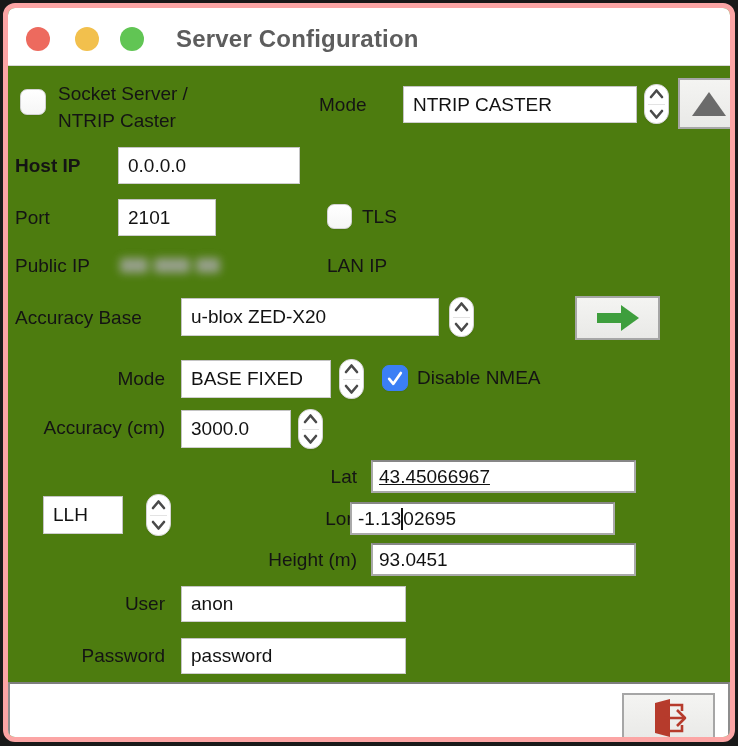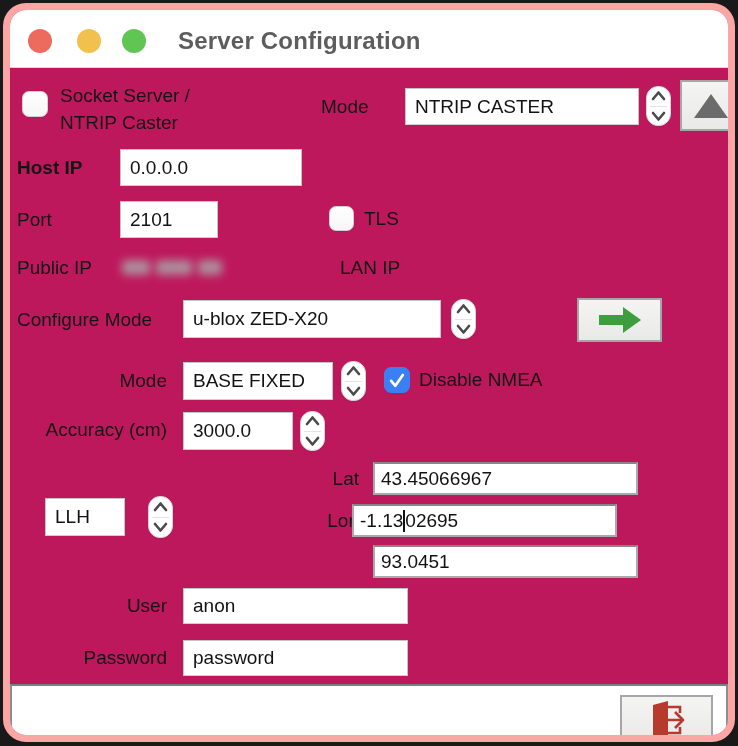--- a/index.html
+++ b/index.html
@@ -4,22 +4,22 @@
 <style>
   html,body{margin:0;padding:0;}
   body{
     width:738px;height:746px;position:relative;
     background:#191919;
     font-family:"Liberation Sans",sans-serif;
     overflow:hidden;
   }
   .window{
     position:absolute;left:3px;top:3px;right:3px;bottom:4px;
-    background:#be185d;border-radius:23px;overflow:hidden;
-    border:7px solid #fca5a5;
+    background:#4d7c0f;border-radius:12px;overflow:hidden;
+    border:5px solid #fca5a5;
   }
   
   .titlebar{position:absolute;left:0;top:0;right:0;height:57px;background:#fff;border-bottom:1px solid #d8d8d8;}
   .tl{position:absolute;top:19px;width:24px;height:24px;border-radius:50%;}
   .tl.red{left:18px;background:#ed6a5e;}
   .tl.yellow{left:67px;background:#f2c04d;}
   .tl.green{left:112px;background:#61c554;}
   .wtitle{position:absolute;left:168px;top:17px;font-size:24px;font-weight:bold;color:#5d5d5d;letter-spacing:.2px;}
   
   .label{position:absolute;font-size:19px;color:#141414;display:flex;align-items:center;white-space:nowrap;}
@@ -70,36 +70,36 @@
   .p-st1{left:636px;top:76px;height:40px;}
   .p-btn-tri{left:670px;top:70px;width:61px;height:51px;}
   .p-lbl-host{left:7px;top:140px;height:36px;font-weight:bold;}
   .p-fld-host{left:110px;top:139px;width:182px;height:37px;}
   .p-lbl-port{left:7px;top:192px;height:36px;}
   .p-fld-port{left:110px;top:191px;width:98px;height:37px;}
   .p-cb-tls{left:319px;top:196px;width:25px;height:25px;}
   .p-lbl-tls{left:354px;top:196px;height:25px;}
   .p-lbl-public{left:7px;top:245px;height:26px;}
   .p-blur{left:112px;top:250px;}
-  .p-lbl-lan{left:319px;top:245px;height:26px;margin-left:11px;}
+  .p-lbl-lan{left:319px;top:245px;height:26px;}
   .p-val-lan{left:397px;top:245px;height:26px;}
   .p-lbl-cfg{left:7px;top:292px;height:36px;}
   .p-fld-cfg{left:173px;top:290px;width:258px;height:38px;}
   .p-st2{left:441px;top:289px;height:40px;}
   .p-btn-green{left:567px;top:288px;width:85px;height:44px;}
   .p-lbl-mode2{left:3px;top:353px;height:36px;width:154px;}
   .p-fld-mode2{left:173px;top:352px;width:150px;height:38px;}
   .p-st3{left:331px;top:351px;height:40px;}
   .p-cb-nmea{left:374px;top:357px;}
   .p-lbl-nmea{left:409px;top:357px;height:26px;}
   .p-lbl-acc{left:3px;top:402px;height:36px;width:154px;}
   .p-fld-acc{left:173px;top:402px;width:110px;height:38px;}
   .p-st4{left:290px;top:401px;height:40px;}
   .p-lbl-lat{left:240px;top:452px;height:33px;width:109px;}
-  .p-fld-lat{left:363px;top:452px;width:265px;height:33px;}
+  .p-fld-lat{left:363px;top:452px;width:265px;height:33px;text-decoration:underline;}
   .p-fld-llh{left:35px;top:488px;width:80px;height:38px;}
   .p-st5{left:138px;top:486px;height:42px;}
   .p-lbl-lon{left:240px;top:494px;height:33px;width:109px;}
   .p-fld-lon{left:342px;top:494px;width:265px;height:33px;}
   .p-lbl-height{left:240px;top:535px;height:33px;width:109px;}
   .p-fld-height{left:363px;top:535px;width:265px;height:33px;}
   .p-lbl-user{left:3px;top:578px;height:36px;width:154px;}
   .p-fld-user{left:173px;top:578px;width:225px;height:36px;}
   .p-lbl-pass{left:3px;top:630px;height:36px;width:154px;}
   .p-fld-pass{left:173px;top:630px;width:225px;height:36px;}
@@ -148,21 +148,21 @@
   <div class="label p-lbl-tls">TLS</div>
 
   <div class="label p-lbl-public">Public IP</div>
   <div class="blurwrap p-blur">
     <i style="width:28px"></i>
       <i style="width:36px"></i>
       <i style="width:24px"></i>
   </div>
   <div class="label p-lbl-lan">LAN IP</div>
 
-  <div class="label p-lbl-cfg">Configure Mode</div>
+  <div class="label p-lbl-cfg">Accuracy Base</div>
   <input class="fld p-fld-cfg" value="u-blox ZED-X20" style="">
   <div class="stepper p-st2">
     <svg width="19" height="14" viewBox="0 0 19 14">
         <path d="M4 10 L9.5 3.5 L15 10" fill="none" stroke="#4a4a4a" stroke-width="2.6" stroke-linecap="round" stroke-linejoin="round"></path>
       </svg>
     <div class="div"></div>
     <svg width="19" height="14" viewBox="0 0 19 14">
         <path d="M4 4 L9.5 10.5 L15 4" fill="none" stroke="#4a4a4a" stroke-width="2.6" stroke-linecap="round" stroke-linejoin="round"></path>
       </svg>
   </div>
@@ -217,20 +217,21 @@
   <div class="label r p-lbl-lat">Lat</div>
   <input class="fld inset p-fld-lat" value="43.45066967" style="">
 
   <div class="label r p-lbl-lon">Lon</div>
   <div class="fld inset p-fld-lon">
     <span>-1.13</span>
       <span class="caret"></span>
       <span>02695</span>
   </div>
 
+  <div class="label r p-lbl-height">Height (m)</div>
   <input class="fld inset p-fld-height" value="93.0451" style="">
 
   <div class="label r p-lbl-user">User</div>
   <input class="fld p-fld-user" value="anon" style="">
   <div class="label r p-lbl-pass">Password</div>
   <input class="fld p-fld-pass" value="password" style="">
 
   <div class="footer">
     <div class="btn p-btn-exit">
       <svg width="42" height="40" viewBox="0 0 42 40">

